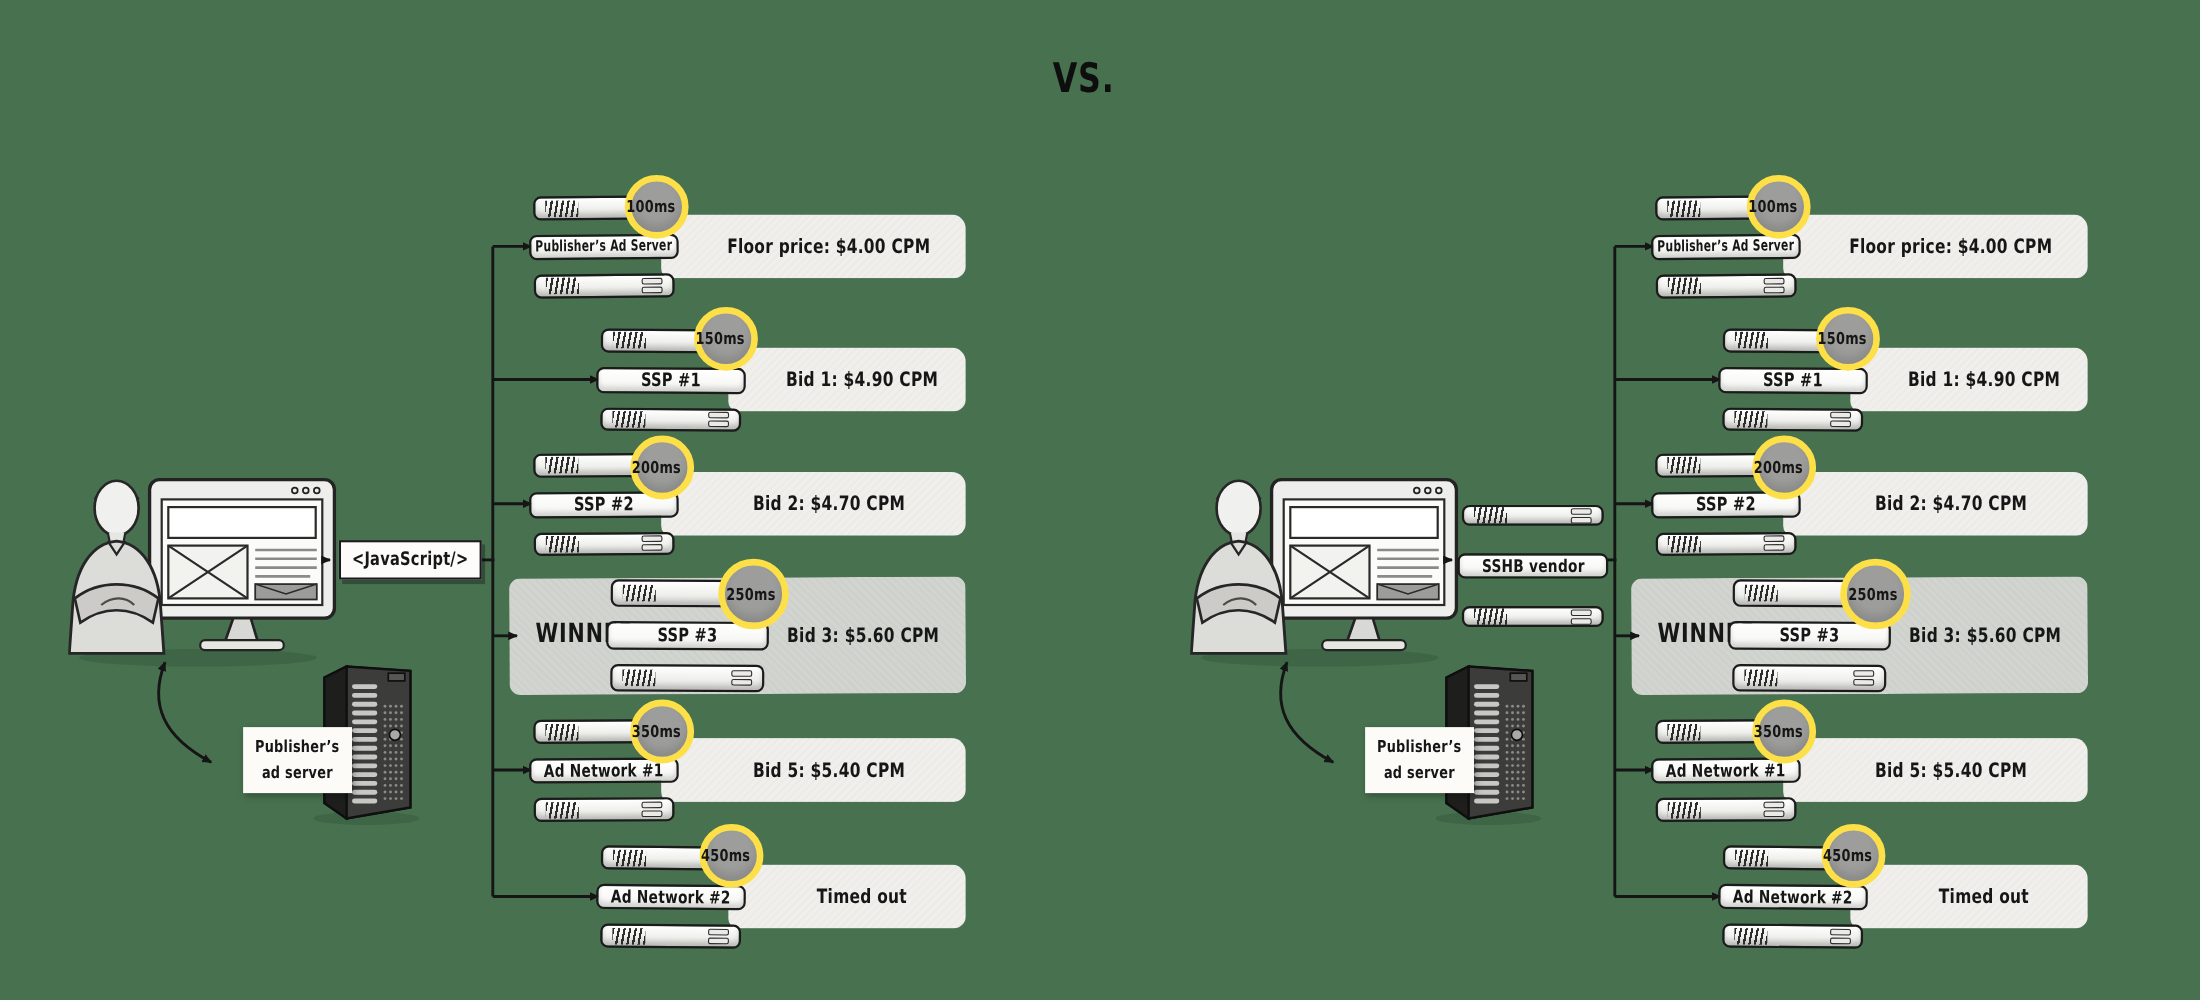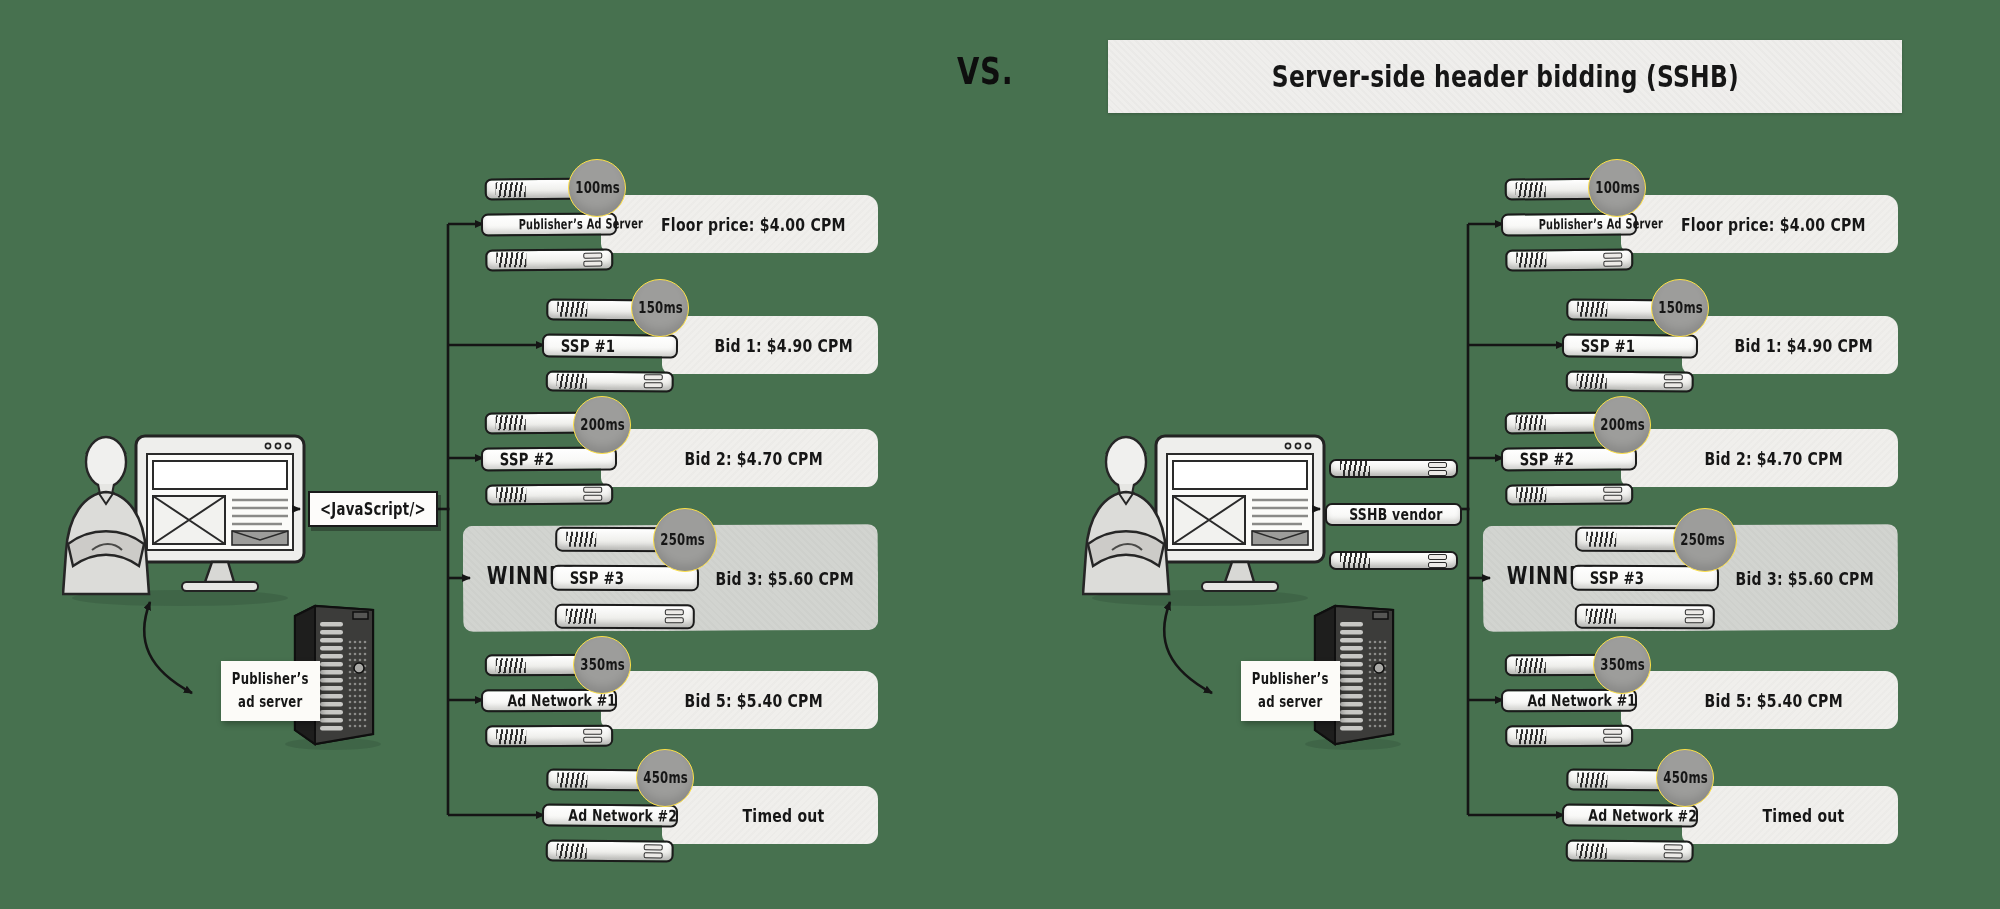--- a/index.html
+++ b/index.html
@@ -23,27 +23,27 @@
   .pub-label .hand{font-size:15px}
   .js-box{position:absolute;left:308px;top:491px;width:130px;height:36px;background:#fdfcfa;border:2.5px solid #1a1a1a;
     z-index:4;display:flex;align-items:center;justify-content:center;box-shadow:3px 4px 0 rgba(15,15,15,.35)}
   .js-box .hand{font-size:17px}
   .vendor-stack{position:absolute;left:309px;top:459px;width:129px;height:103px;z-index:4;display:flex;flex-direction:column;gap:14px}
   .rows{position:absolute;left:0;top:0;width:990px;height:909px}
   .stack{position:absolute;display:flex;flex-direction:column;gap:2px;z-index:4}
   .tier{flex:1;border:2.2px solid #1b1b1b;border-radius:7px;position:relative;
     background:linear-gradient(180deg,#ffffff 0%,#efefec 55%,#d7d7d4 100%);
     display:flex;align-items:center;padding:0 9px;box-shadow:inset 0 -4px 5px rgba(0,0,0,.14)}
-  .t-mid{margin:11px -4px;background:linear-gradient(180deg,#ffffff,#f3f3f0);}
+  .t-mid{margin:11px -4px;background:linear-gradient(180deg,#ffffff,#f3f3f0);justify-content:center}
   .srv-label{font-size:16px}
   .vents{width:30px;height:15px;background:repeating-linear-gradient(100deg,#2c2c2c 0 2px,rgba(0,0,0,0) 2px 5px)}
   .slots{margin-left:auto;display:flex;flex-direction:column;gap:2px}
   .slots i{display:block;width:19px;height:6px;border:1.6px solid #2c2c2c;border-radius:2px;background:#eceae7}
-  .badge{position:absolute;border-radius:50%;background:#9d9d9b;border:1px solid #fde047;z-index:5;
-    display:flex;align-items:center;justify-content:flex-start;box-shadow:inset 0 -6px 8px rgba(0,0,0,.12)}
+  .badge{position:absolute;border-radius:50%;background:#9d9d9b;border:6px solid #fde047;z-index:5;
+    display:flex;align-items:center;justify-content:flex-end;box-shadow:inset 0 -6px 8px rgba(0,0,0,.12)}
   .badge .hand{font-size:15px}
   .info-box{position:absolute;background:#f0efec;border-radius:10px 13px 11px 9px;z-index:2;
     background-image:repeating-linear-gradient(-45deg,rgba(0,0,0,.015) 0 2px,transparent 2px 5px);
     display:flex;align-items:center;justify-content:center;padding-left:28px}
   .info-box .result{font-size:18px}
   .info-box.winner-info{background:transparent;padding-left:0;box-shadow:none}
   .winner-bg{position:absolute;left:463px;width:415px;background:#d2d4d0;border-radius:10px;z-index:1;transform:rotate(-.25deg);
     background-image:repeating-linear-gradient(45deg,rgba(0,0,0,.02) 0 2px,transparent 2px 5px)}
   .winner-text{position:absolute;z-index:2}
   .winner-text .hand{font-size:24px;letter-spacing:1px}
@@ -328,23 +328,20 @@
             </div>
     </div>
   </div>
   <div class="badge" style="left: 636px; top: 749px; width: 58px; height: 58px;">
     <span class="hand latency">450ms</span>
   </div>
 </div>
   </section>
 
   <section class="panel" id="panel-1" style="left:1020px">
-    <div class="title-box">
-      <span class="hand">Server-side header bidding (SSHB)</span>
-    </div>
     <svg class="arrows" viewBox="0 0 990 909">
         <defs>
           <marker id="ah1" markerWidth="12" markerHeight="12" refX="8" refY="4" orient="auto" markerUnits="userSpaceOnUse">
             <path d="M0,0 L9,4 L0,8 Z" fill="#151515"></path>
           </marker>
           <marker id="ahs1" markerWidth="12" markerHeight="12" refX="8" refY="4" orient="auto-start-reverse" markerUnits="userSpaceOnUse">
             <path d="M0,0 L9,4 L0,8 Z" fill="#151515"></path>
           </marker>
         </defs>
         <path class="ln" d="M448,224 V815"></path>

